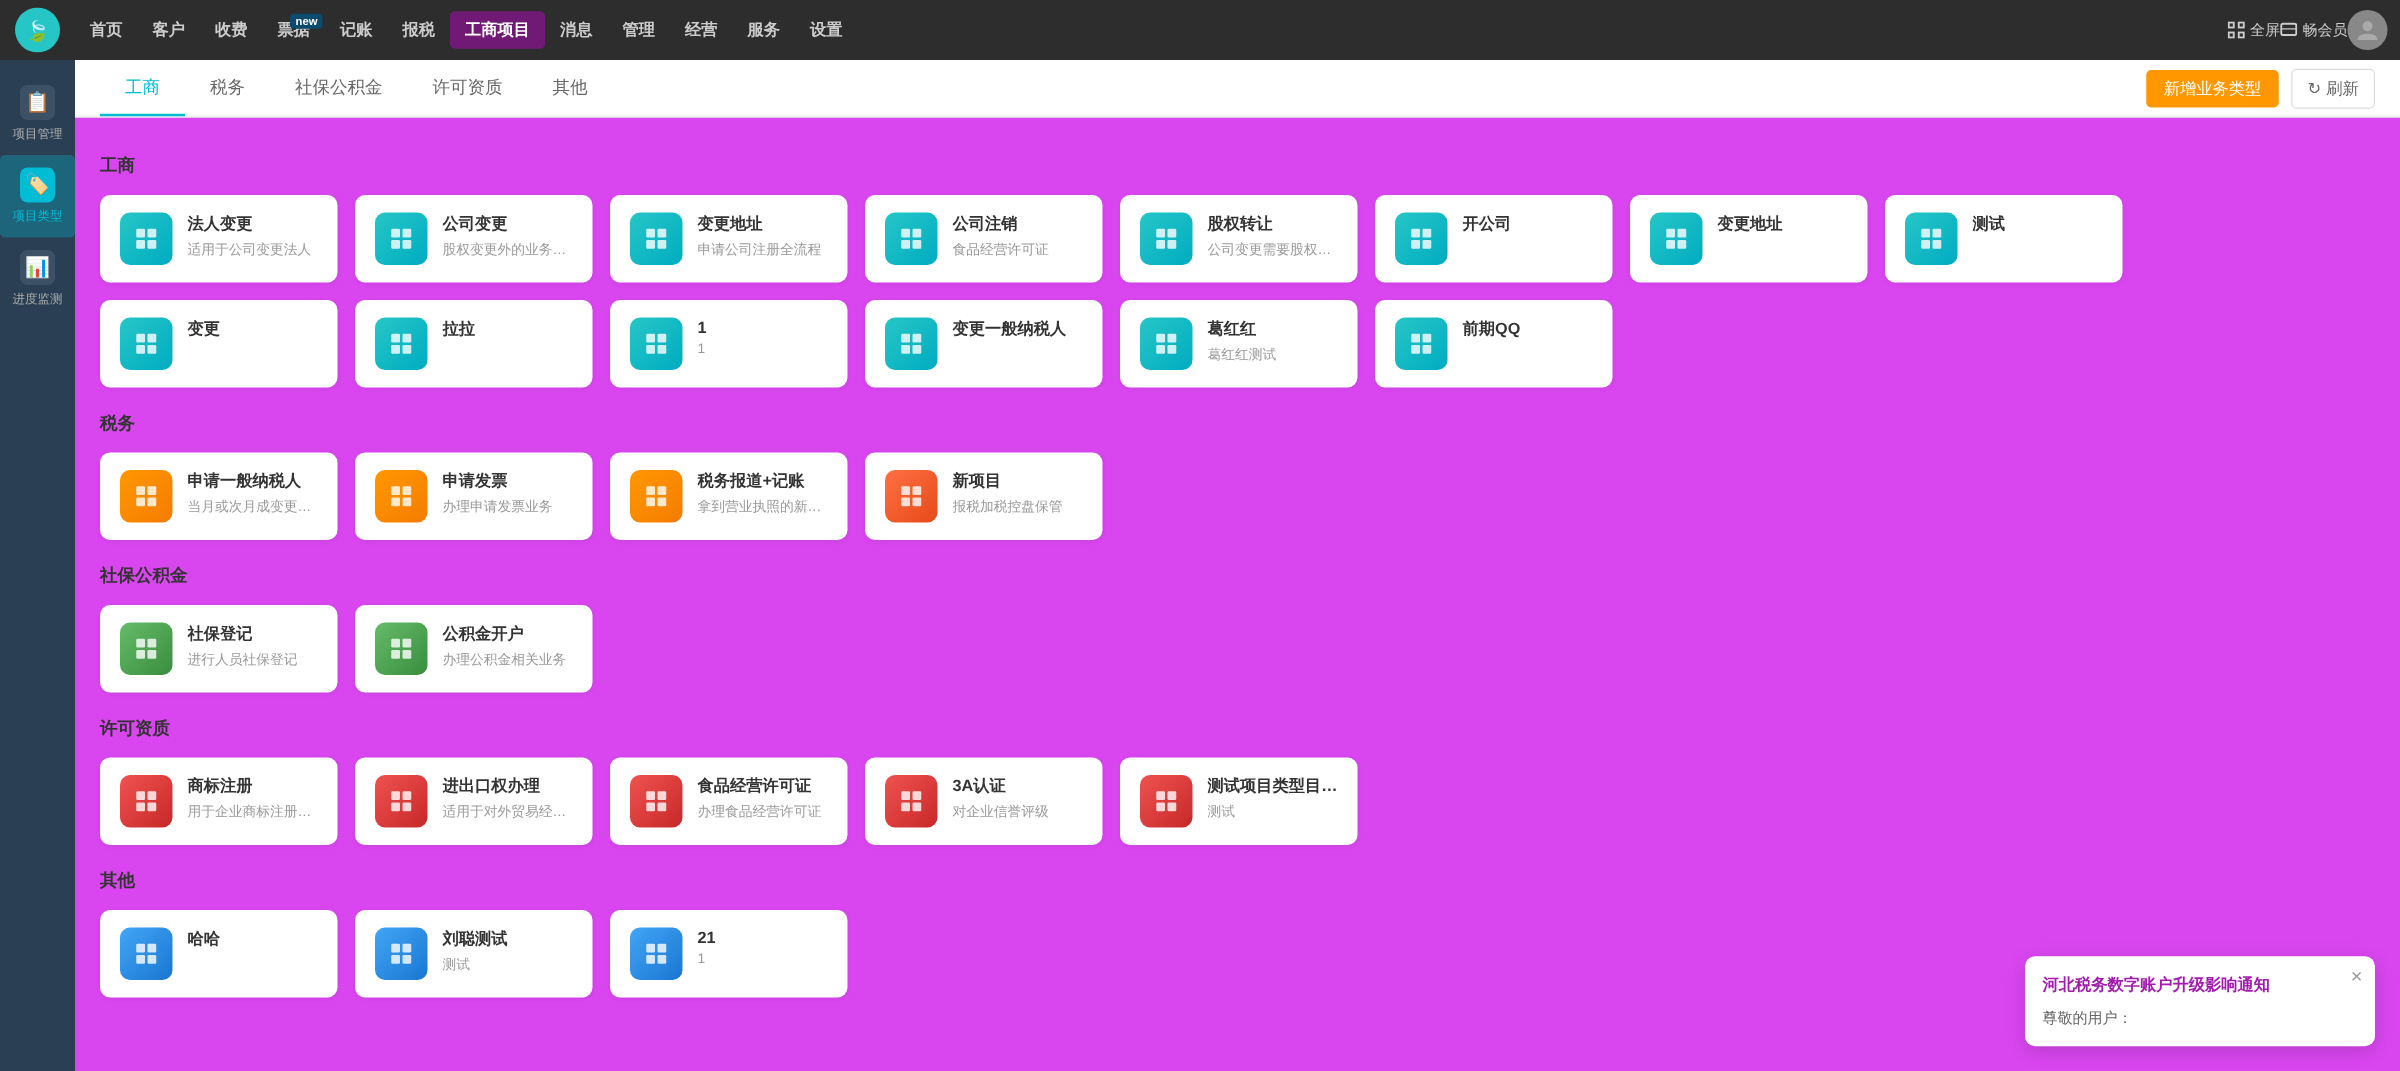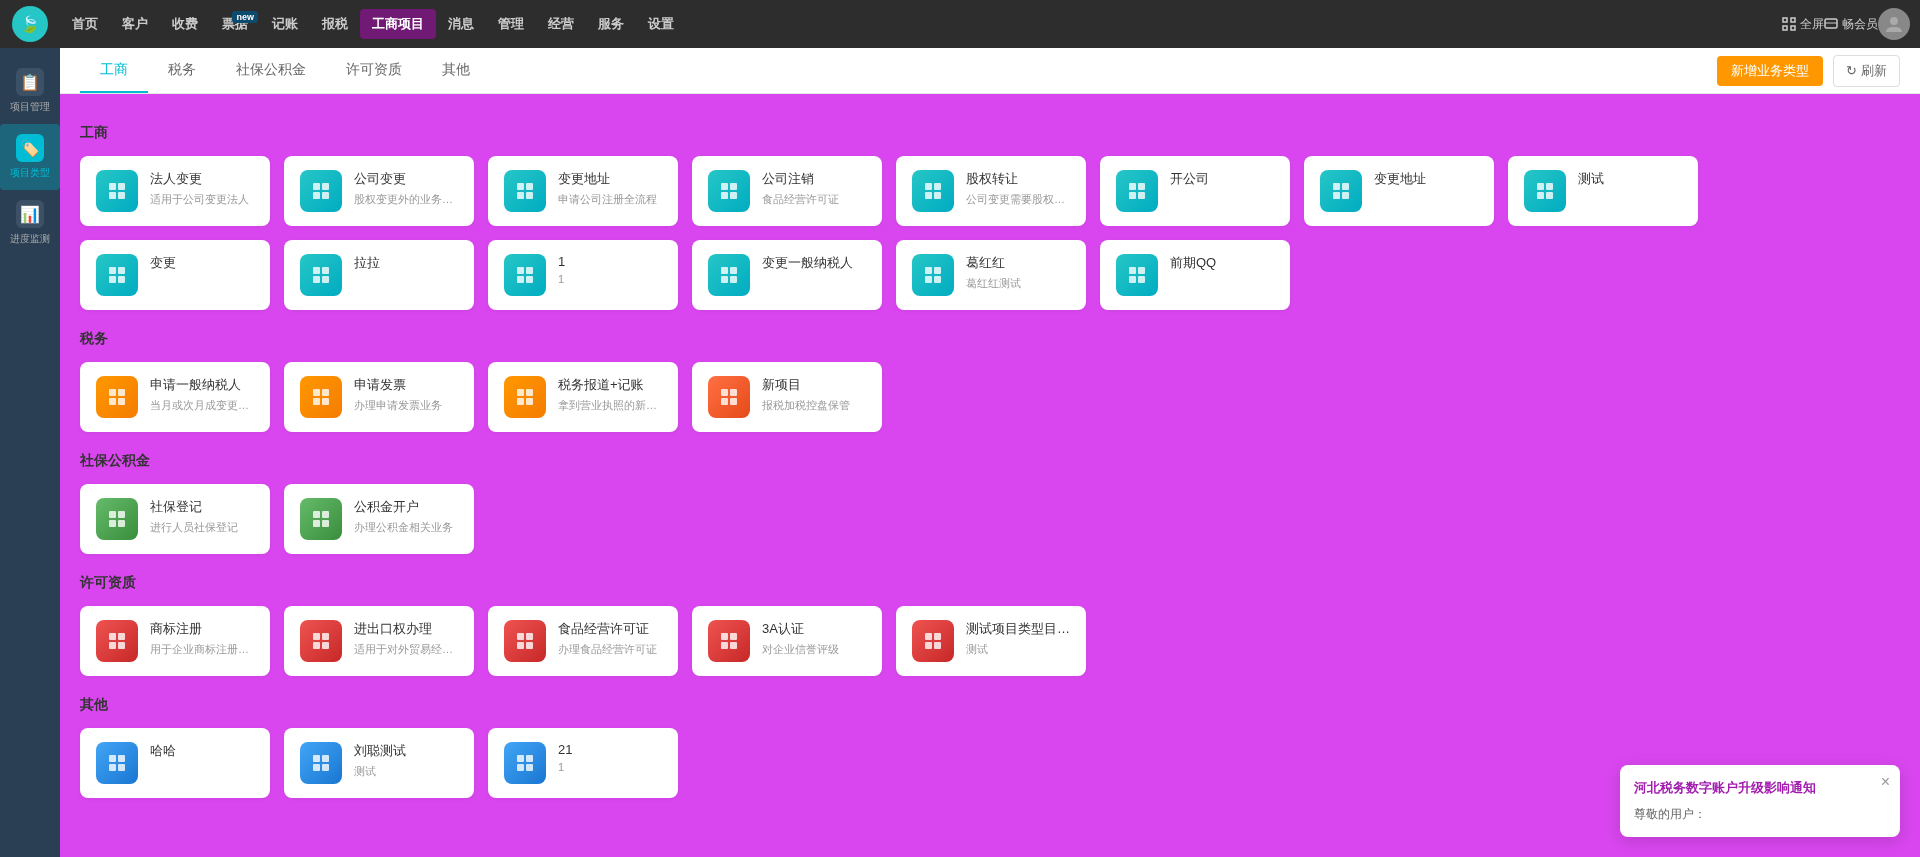--- a/index.html
+++ b/index.html
@@ -209,21 +209,21 @@
       align-items: center;
       justify-content: center;
       flex-shrink: 0;
       font-size: 20px;
       color: #fff;
     }
     .card-text { flex: 1; min-width: 0; }
     .card-title {
       font-size: 13px;
       color: #333;
-      font-weight: 400;
+      font-weight: 700;
       margin-bottom: 4px;
       white-space: nowrap;
       overflow: hidden;
       text-overflow: ellipsis;
     }
     .card-desc {
       font-size: 11px;
       color: #999;
       white-space: nowrap;
       overflow: hidden;

